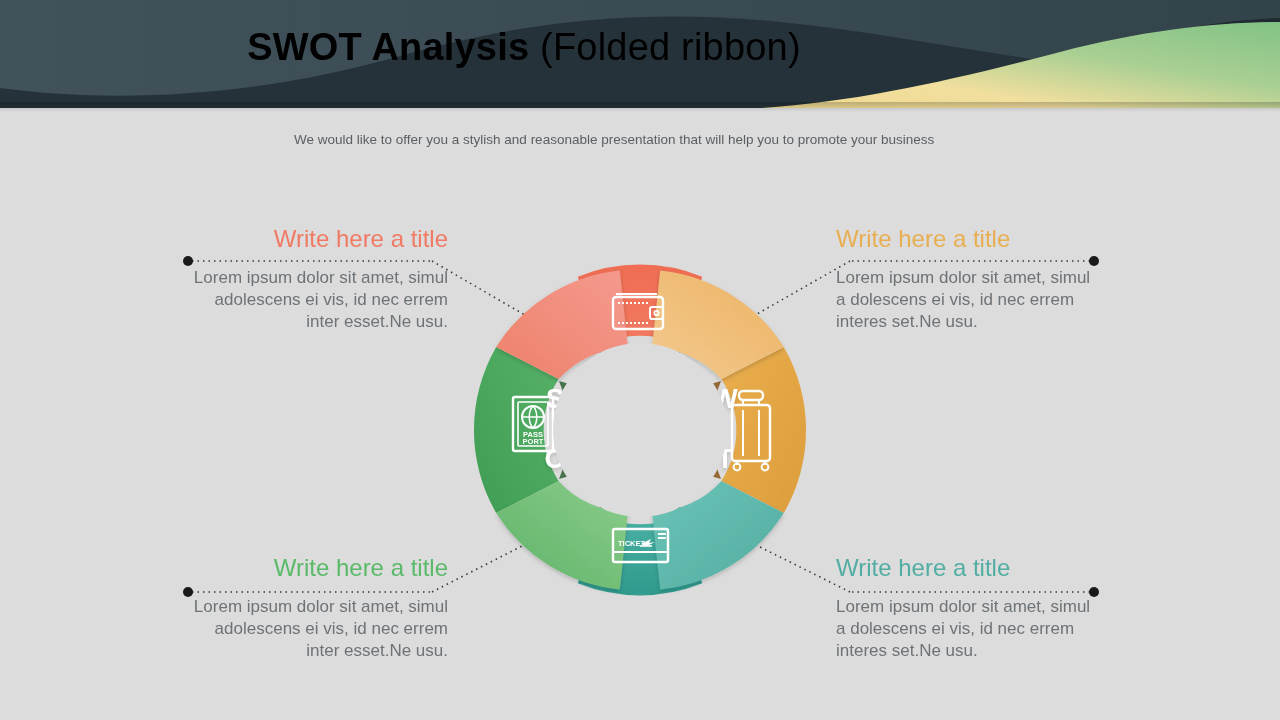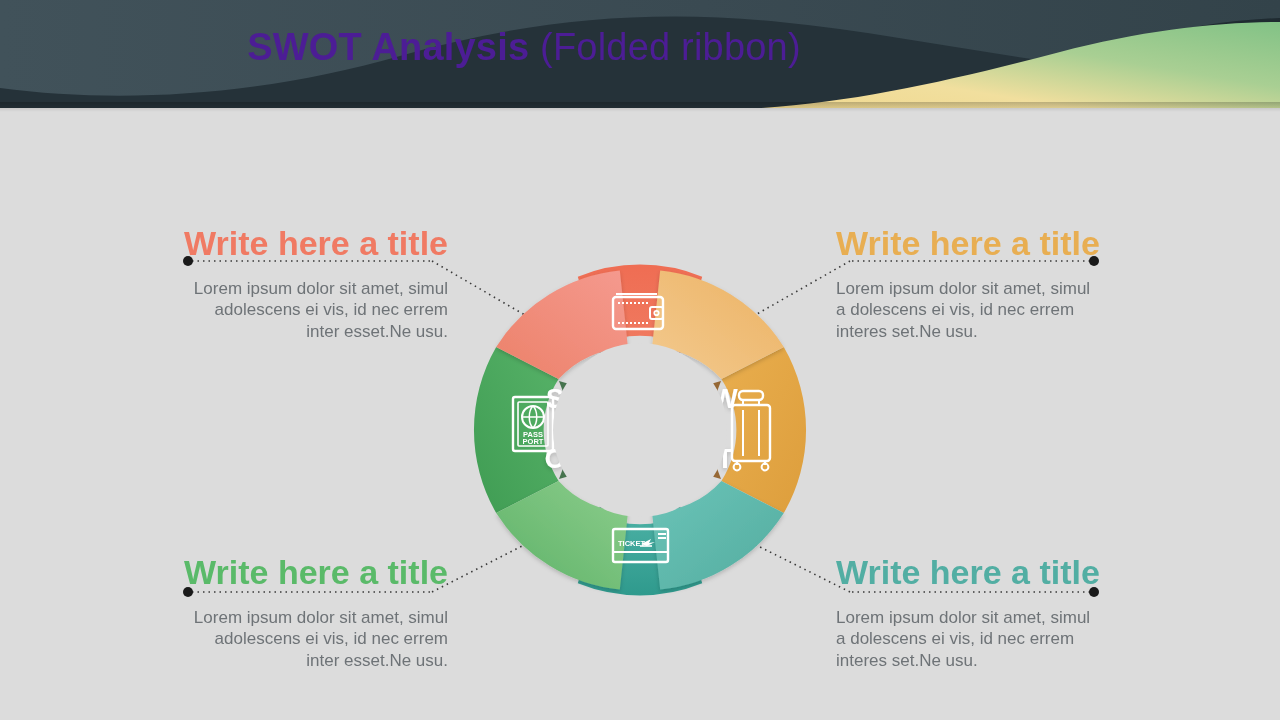--- a/index.html
+++ b/index.html
@@ -12,21 +12,21 @@
     position:relative;
   }
   .slide{position:absolute;inset:0;width:1280px;height:720px;overflow:hidden;background:#dcdcdc;}
 
   
   .header{position:absolute;left:0;top:0;width:1280px;height:108px;overflow:hidden;}
   .header svg{display:block;}
   .header-title{
     position:absolute;left:0;top:26px;width:1048px;
     text-align:center;
-    font-size:38px;font-weight:bold;color:#4c1d95;
+    font-size:38px;font-weight:bold;color:#000000;
     letter-spacing:.2px;
     z-index:5;
     white-space:nowrap;
   }
   .header-title .light{font-weight:normal;}
   .header-shadow{
     position:absolute;left:0;top:102px;width:1280px;height:10px;
     background:linear-gradient(to bottom, rgba(0,0,0,.22), rgba(0,0,0,0));
     z-index:6;
   }
@@ -37,21 +37,21 @@
     font-size:13.5px;color:#5a5f63;
     white-space:nowrap;
   }
 
   
   .connectors{position:absolute;left:0;top:0;width:1280px;height:720px;pointer-events:none;}
 
   
   .block{position:absolute;width:268px;}
   .block .title{
-    font-size:34px;font-weight:bold;line-height:1.05;white-space:nowrap;
+    font-size:24px;font-weight:normal;line-height:1.05;white-space:nowrap;
   }
   .block .body{
     font-size:17px;color:#6e7377;line-height:1.28;margin-top:16px;
   }
   .block.left{text-align:right;}
   .block.right{text-align:left;}
 
   #block-tl{left:180px;top:226px;}
   #block-tr{left:836px;top:226px;}
   #block-bl{left:180px;top:555px;}
@@ -90,20 +90,21 @@
       <path d="M0,108 L0,88 C120,104 260,96 400,56 C520,22 640,8 780,22 C900,34 1020,62 1140,72 C1200,77 1245,76 1280,70 L1280,108 Z" fill="#253239"></path>
       <path d="M1280,108 L1280,18 C1180,22 1100,48 1020,74 C960,93 900,104 840,108 Z" fill="#1f2b31"></path>
       <path d="M1280,108 L760,108 C860,102 960,78 1060,52 C1140,31 1215,22 1280,22 Z" fill="url(#ribbonGrad)"></path>
     </svg>
     <div class="header-title">
       <span>SWOT Analysis</span><span class="light"> (Folded ribbon)</span>
     </div>
   </div>
   <div class="header-shadow"></div>
 
+  <div class="subtitle">We would like to offer you a stylish and reasonable presentation that will help you to promote your business</div>
 
   <svg class="connectors" viewBox="0 0 1280 720">
 
     <line x1="192" y1="261" x2="432" y2="261" stroke="#3a3a3a" stroke-width="1.6" stroke-dasharray="1.5 4"></line>
     <line x1="432" y1="261" x2="530" y2="318" stroke="#3a3a3a" stroke-width="1.6" stroke-dasharray="1.5 4"></line>
     <circle cx="188" cy="261" r="5" fill="#1a1a1a"></circle>
 
     <line x1="1090" y1="261" x2="850" y2="261" stroke="#3a3a3a" stroke-width="1.6" stroke-dasharray="1.5 4"></line>
     <line x1="850" y1="261" x2="750" y2="318" stroke="#3a3a3a" stroke-width="1.6" stroke-dasharray="1.5 4"></line>
     <circle cx="1094" cy="261" r="5" fill="#1a1a1a"></circle>

